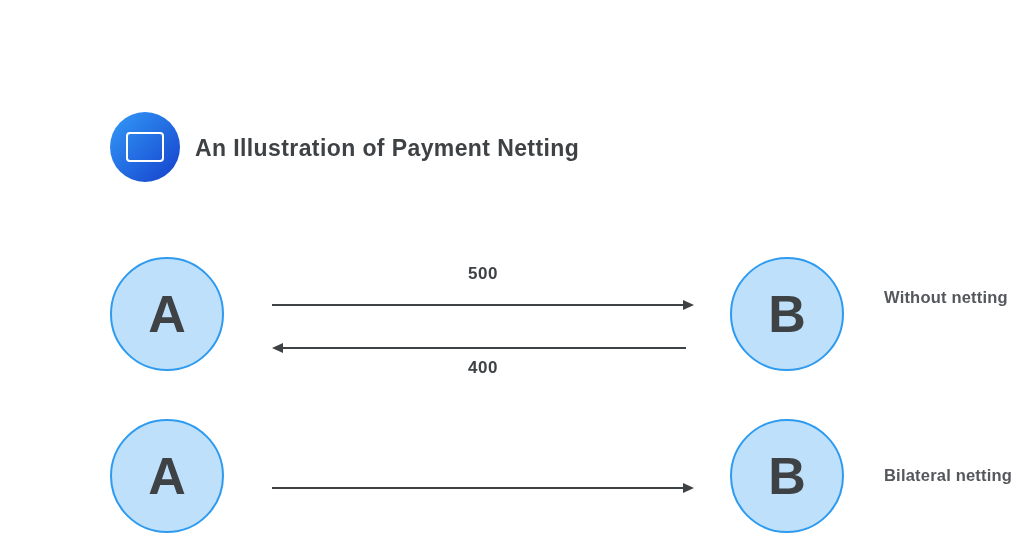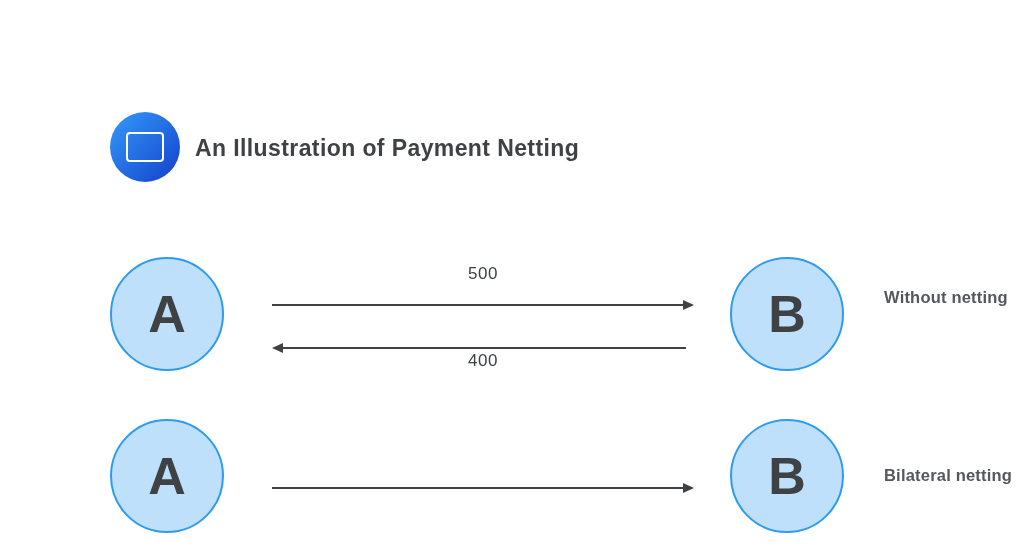--- a/index.html
+++ b/index.html
@@ -59,24 +59,24 @@
     border-top:5px solid transparent;border-bottom:5px solid transparent;}
   .arrow.right .head{right:0;border-left:11px solid var(--arrow-color);}
   .arrow.left  .head{left:0;border-right:11px solid var(--arrow-color);}
   .arrow-500{top:234px;}
   .arrow-400{top:277px;}
   .arrow-100{top:417px;}
 
   
   .amount{
     position:absolute;left:207px;width:448px;text-align:center;
-    font-size:17px;font-weight:400;color:var(--text-dark);letter-spacing:0.5px;
+    font-size:17px;font-weight:700;color:var(--text-dark);letter-spacing:0.5px;
   }
   .amount-500{top:212px;}
-  .amount-400{top:299px;}
+  .amount-400{top:306px;}
   .amount-100{top:440px;}
 
   
   .row-label{
     position:absolute;left:832px;width:180px;
     font-size:16.5px;font-weight:600;color:var(--text-gray);letter-spacing:0.2px;
   }
   .row-label-1{top:236px;}
   .row-label-2{top:414px;}
 </style>

